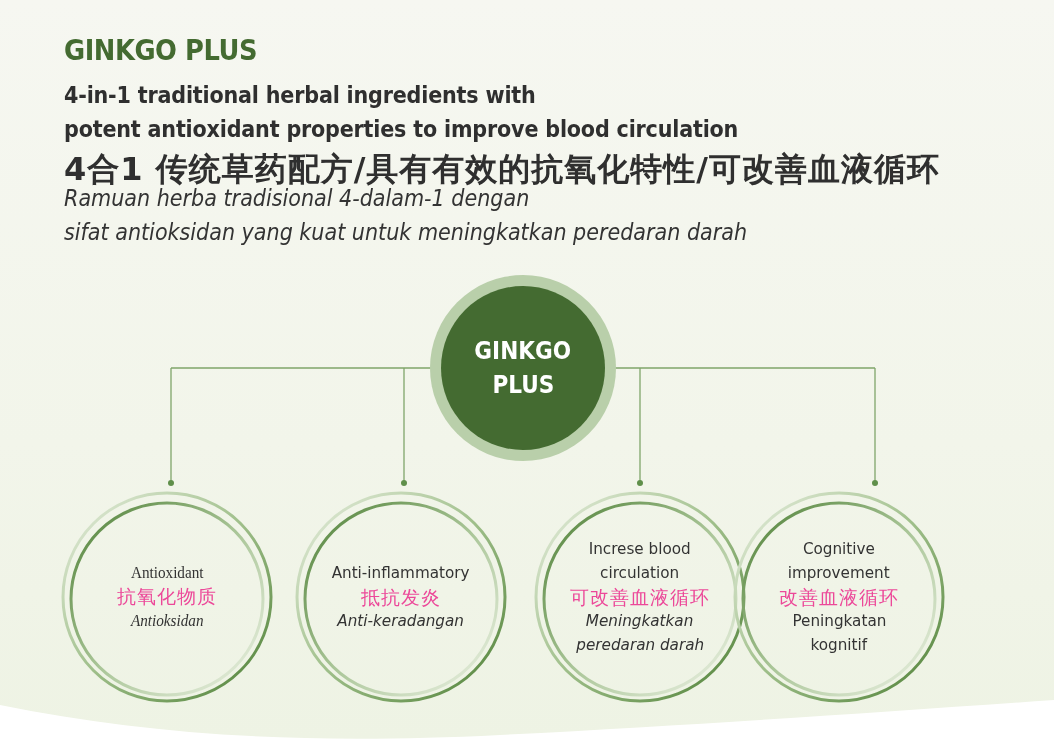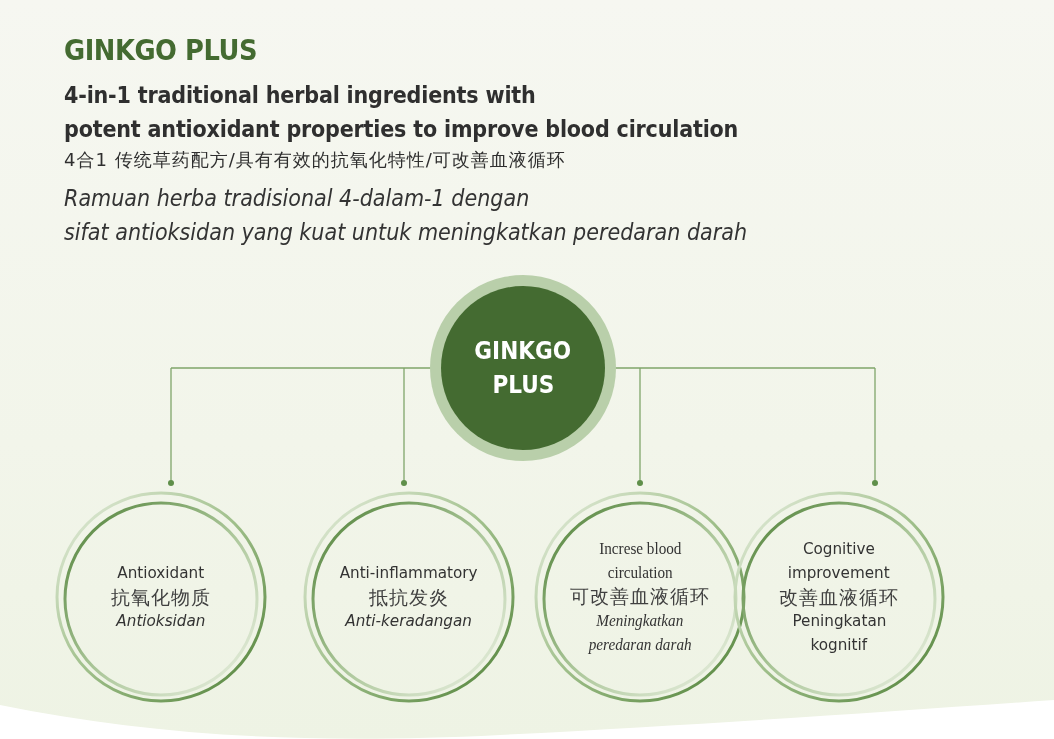--- a/index.html
+++ b/index.html
@@ -46,22 +46,22 @@
     .tag-en {
       font-weight: bold;
       font-size: 23px;
       transform: scaleX(0.9);
       letter-spacing: -0.2px;
     }
     .tag-en.l1 { top: 82px; }
     .tag-en.l2 { top: 116px; }
     .tag-zh {
       top: 148px;
-      font-weight: normal;
-      font-size: 18px;
+      font-weight: bold;
+      font-size: 32px;
       letter-spacing: 1px;
     }
     .tag-ms {
       font-style: italic;
       font-size: 23px;
       color: #333;
       transform: scaleX(0.9);
     }
     .tag-ms.l1 { top: 185px; }
     .tag-ms.l2 { top: 219px; }
@@ -136,21 +136,21 @@
     }
     .benefit .en {
       display: block;
       transform: scaleX(0.95);
     }
     .benefit .zh {
       display: block;
       font-size: 19px;
       line-height: 24px;
       letter-spacing: 1px;
-      color: #404040;
+      color: #ec4899;
     }
     .benefit .ms {
       display: block;
       font-style: italic;
       transform: scaleX(0.95);
     }
     .benefit .ms.upright {
       font-style: normal;
     }
   </style>
@@ -186,21 +186,21 @@
   </g>
 </svg>
 
 <div class="center-node">
   <div class="center-inner">
     <span>GINKGO</span>
     <span>PLUS</span>
   </div>
 </div>
 
-<div class="benefit" style="left:54px;">
+<div class="benefit" style="left:60px;font-family:Liberation Serif, serif;">
   <svg class="ring-svg" viewBox="0 0 214 214">
     <defs>
       <linearGradient id="gA1" x1="0" y1="0" x2="1" y2="1">
         <stop offset="0" stop-color="#e8efe0"></stop>
         <stop offset="0.5" stop-color="#9fbf8a"></stop>
         <stop offset="1" stop-color="#4d7f35"></stop>
       </linearGradient>
       <linearGradient id="gB1" x1="1" y1="1" x2="0" y2="0">
         <stop offset="0" stop-color="#eef3e6"></stop>
         <stop offset="0.5" stop-color="#a9c597"></stop>
@@ -210,21 +210,21 @@
     <circle cx="107" cy="107" r="104" fill="none" stroke="url(#gA1)" stroke-width="3"></circle>
     <circle cx="107" cy="109" r="96" fill="none" stroke="url(#gB1)" stroke-width="3"></circle>
   </svg>
   <div class="content">
     <span class="en">Antioxidant</span>
     <span class="zh">抗氧化物质</span>
     <span class="ms">Antioksidan</span>
   </div>
 </div>
 
-<div class="benefit" style="left:302px;">
+<div class="benefit" style="left:294px;">
   <svg class="ring-svg" viewBox="0 0 214 214">
     <defs>
       <linearGradient id="gA2" x1="0" y1="0" x2="1" y2="1">
         <stop offset="0" stop-color="#e8efe0"></stop>
         <stop offset="0.5" stop-color="#9fbf8a"></stop>
         <stop offset="1" stop-color="#4d7f35"></stop>
       </linearGradient>
       <linearGradient id="gB2" x1="1" y1="1" x2="0" y2="0">
         <stop offset="0" stop-color="#eef3e6"></stop>
         <stop offset="0.5" stop-color="#a9c597"></stop>
@@ -234,21 +234,21 @@
     <circle cx="107" cy="107" r="104" fill="none" stroke="url(#gA2)" stroke-width="3"></circle>
     <circle cx="107" cy="109" r="96" fill="none" stroke="url(#gB2)" stroke-width="3"></circle>
   </svg>
   <div class="content">
     <span class="en">Anti-inflammatory</span>
     <span class="zh">抵抗发炎</span>
     <span class="ms">Anti-keradangan</span>
   </div>
 </div>
 
-<div class="benefit" style="left:533px;font-family:Liberation Serif, serif;">
+<div class="benefit" style="left:533px;">
   <svg class="ring-svg" viewBox="0 0 214 214">
     <defs>
       <linearGradient id="gA3" x1="0" y1="0" x2="1" y2="1">
         <stop offset="0" stop-color="#e8efe0"></stop>
         <stop offset="0.5" stop-color="#9fbf8a"></stop>
         <stop offset="1" stop-color="#4d7f35"></stop>
       </linearGradient>
       <linearGradient id="gB3" x1="1" y1="1" x2="0" y2="0">
         <stop offset="0" stop-color="#eef3e6"></stop>
         <stop offset="0.5" stop-color="#a9c597"></stop>

